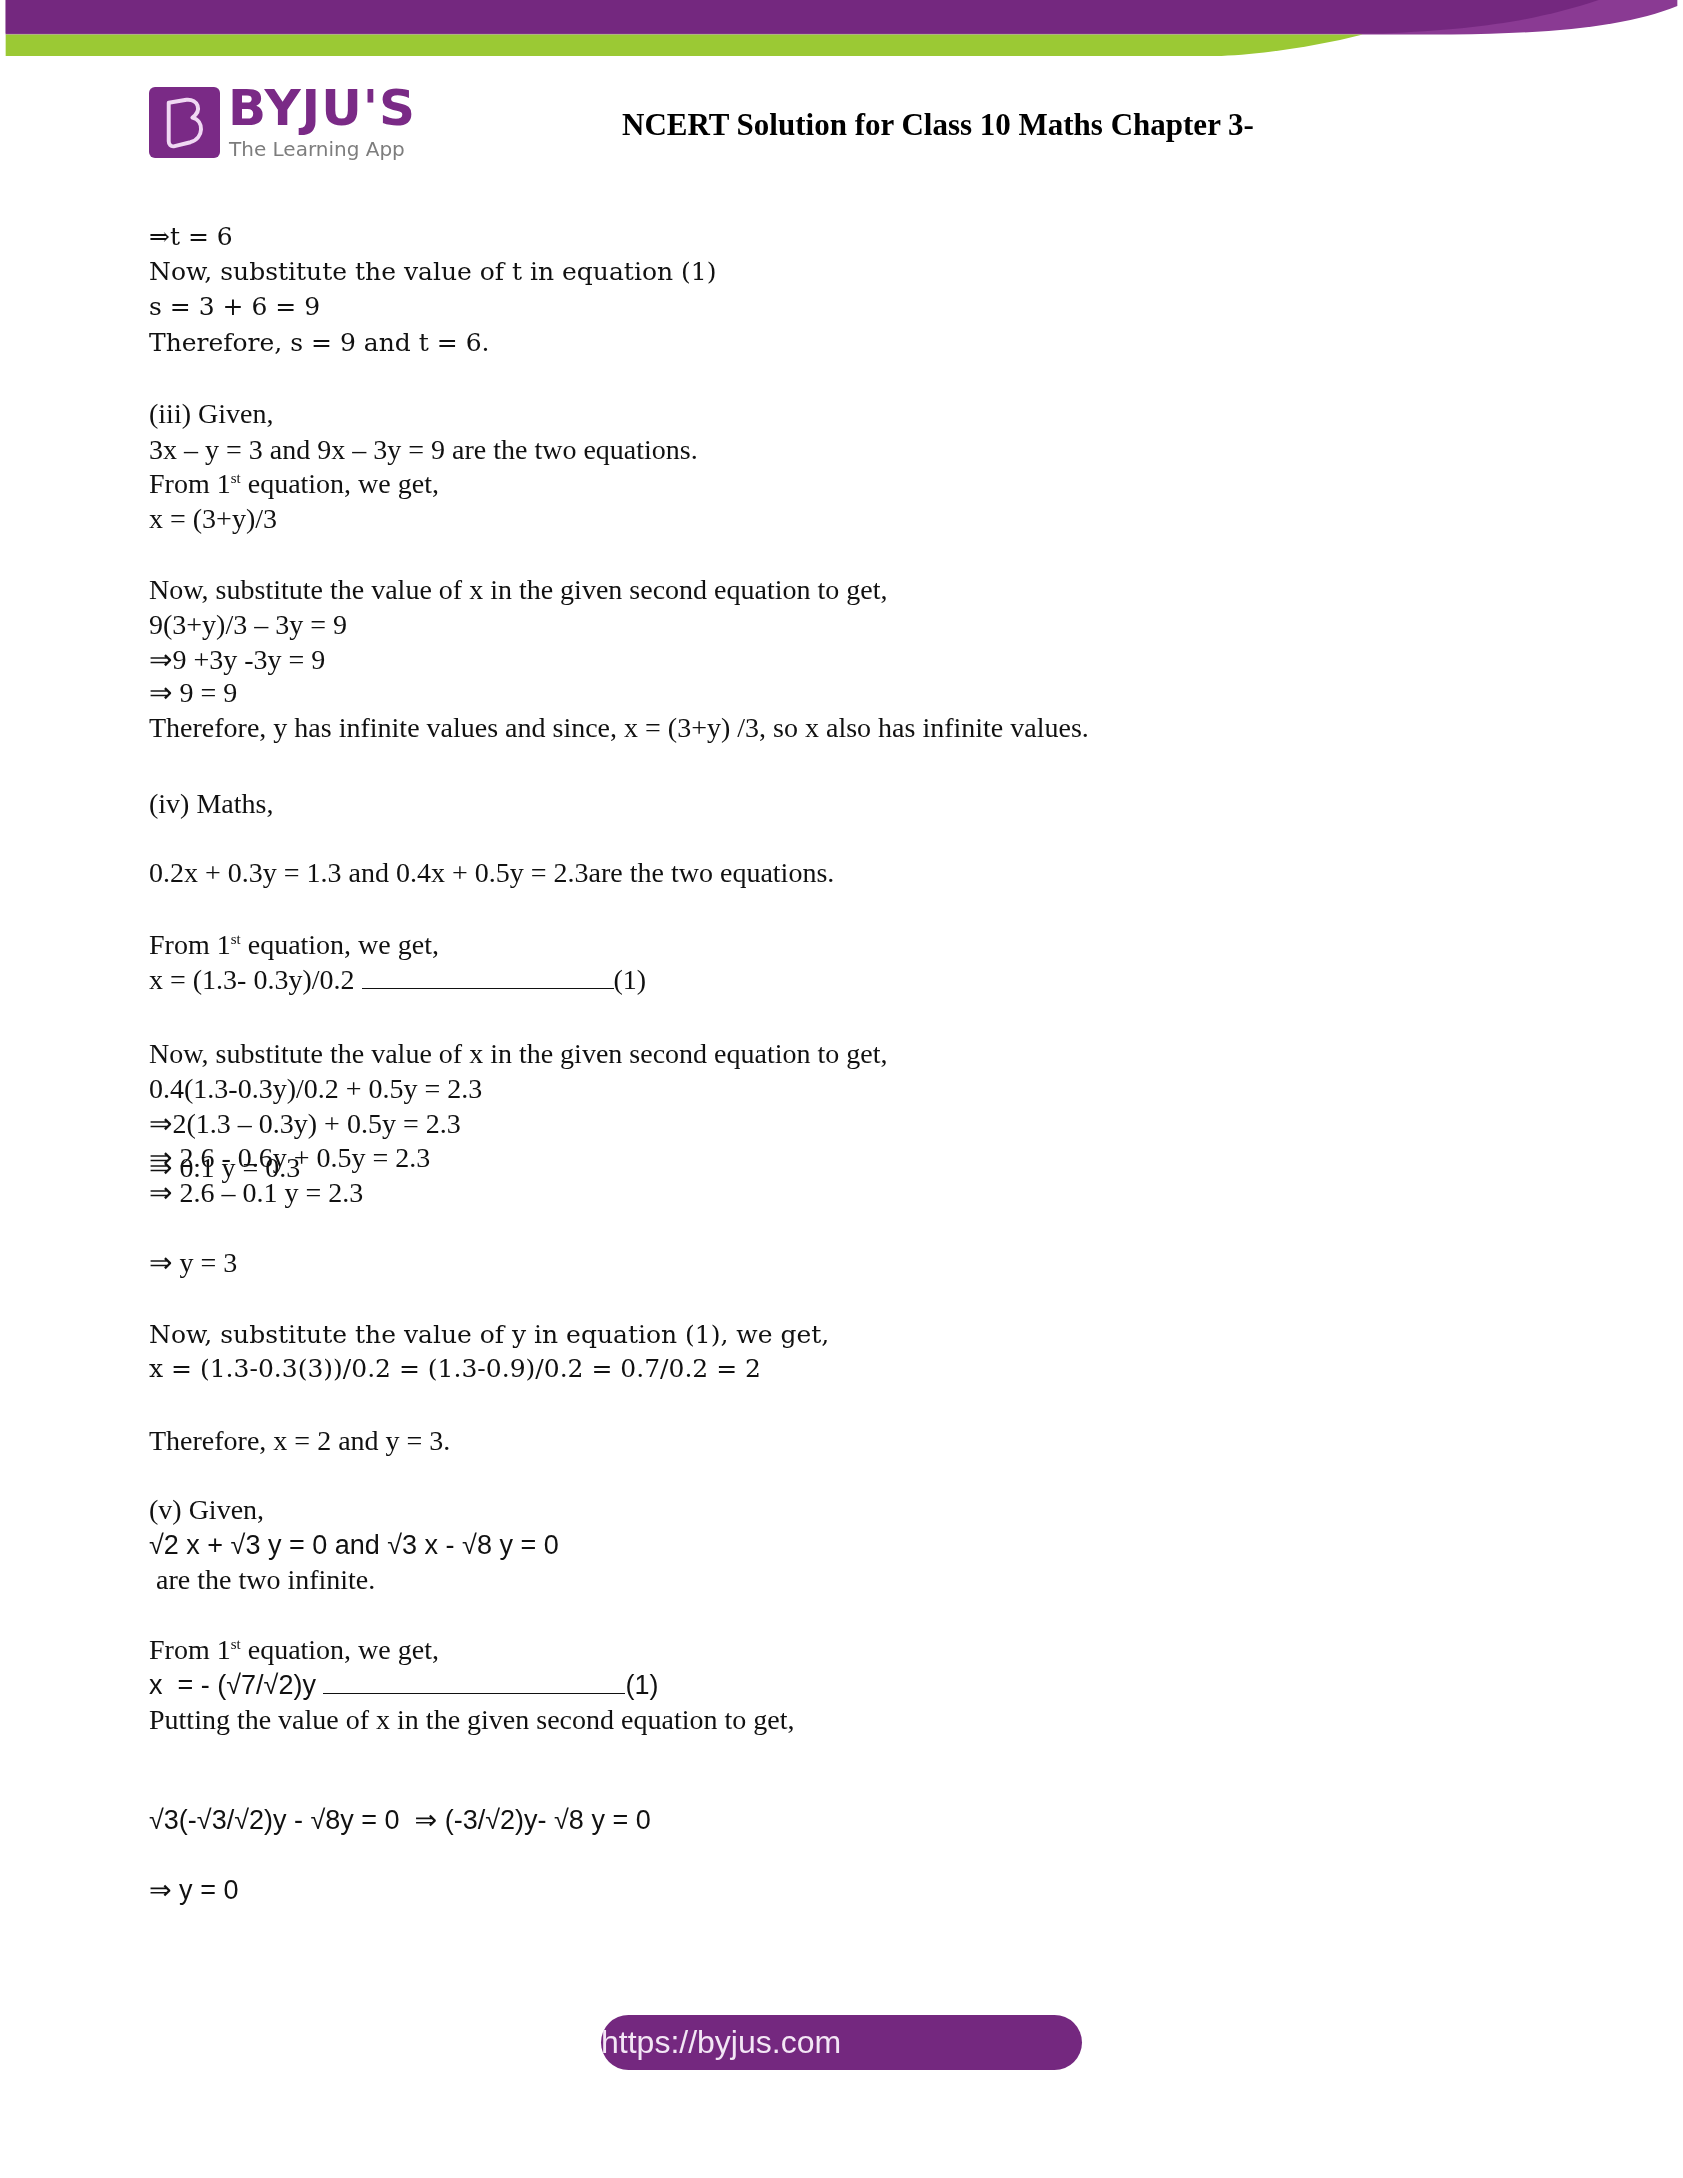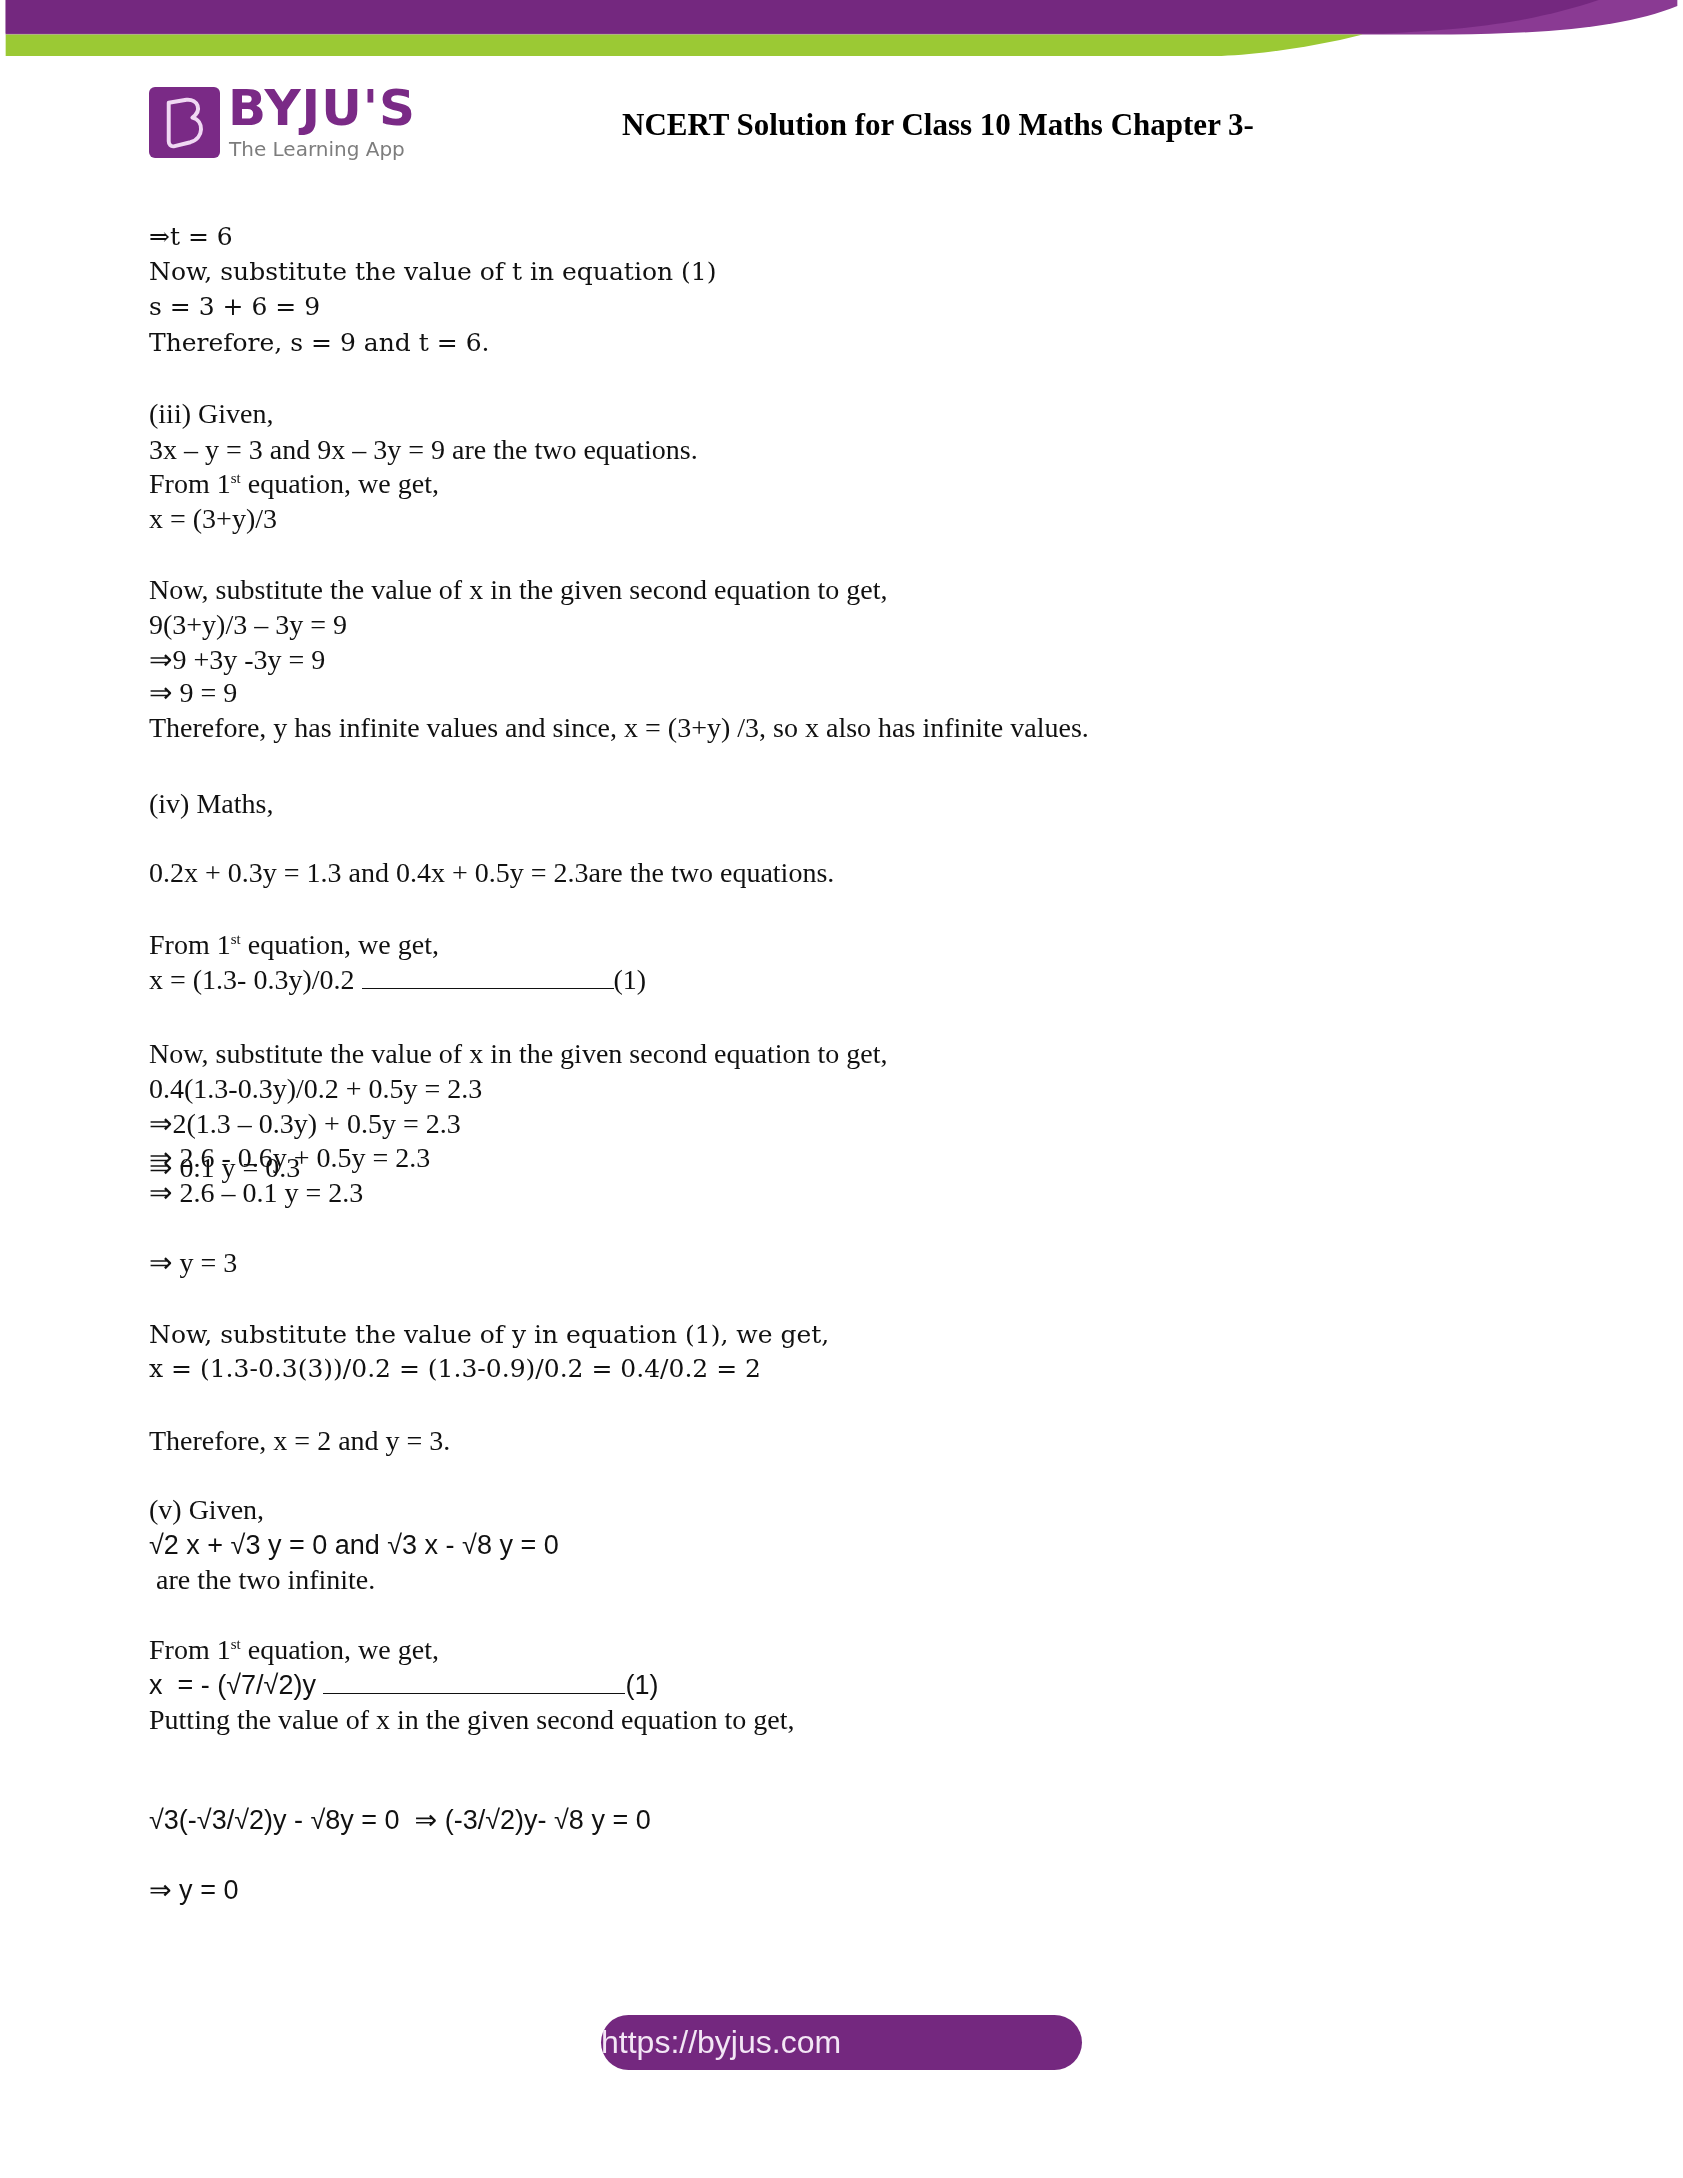--- a/index.html
+++ b/index.html
@@ -94,21 +94,21 @@
 <div class="line serif" style="top:930px"><span>From 1</span><sup>st</sup><span> equation, we get,</span></div>
 <div class="line serif" style="top:964px"><span>x = (1.3- 0.3y)/0.2 </span><span class="blank" style="width:252px"></span><span>(1)</span></div>
 <div class="line serif" style="top:1039px">Now, substitute the value of x in the given second equation to get,</div>
 <div class="line serif" style="top:1074px">0.4(1.3-0.3y)/0.2 + 0.5y = 2.3</div>
 <div class="line serif" style="top:1109px">⇒2(1.3 – 0.3y) + 0.5y = 2.3</div>
 <div class="line serif" style="top:1143px">⇒ 2.6 - 0.6y + 0.5y = 2.3</div>
 <div class="line serif" style="top:1178px">⇒ 2.6 – 0.1 y = 2.3</div>
 <div class="line serif" style="top:1153px">⇒ 0.1 y = 0.3</div>
 <div class="line serif" style="top:1248px">⇒ y = 3</div>
 <div class="line cambria" style="top:1320px">Now, substitute the value of y in equation (1), we get,</div>
-<div class="line cambria" style="top:1354px">x = (1.3-0.3(3))/0.2 = (1.3-0.9)/0.2 = 0.4/0.2 = 2</div>
+<div class="line cambria" style="top:1354px">x = (1.3-0.3(3))/0.2 = (1.3-0.9)/0.2 = 0.7/0.2 = 2</div>
 <div class="line serif" style="top:1426px">Therefore, x = 2 and y = 3.</div>
 
 <div class="line serif" style="top:1495px">(v) Given,</div>
 <div class="line sans" style="top:1530px">√2 x + √3 y = 0 and √3 x - √8 y = 0</div>
 <div class="line serif" style="top:1565px"> are the two infinite.</div>
 <div class="line serif" style="top:1635px"><span>From 1</span><sup>st</sup><span> equation, we get,</span></div>
 <div class="line sans" style="top:1669px"><span>x  = - (√7/√2)y </span><span class="blank" style="width:302px"></span><span>(1)</span></div>
 <div class="line serif" style="top:1705px">Putting the value of x in the given second equation to get,</div>
 <div class="line sans" style="top:1805px">√3(-√3/√2)y - √8y = 0  ⇒ (-3/√2)y- √8 y = 0</div>
 <div class="line sans" style="top:1875px">⇒ y = 0</div>

